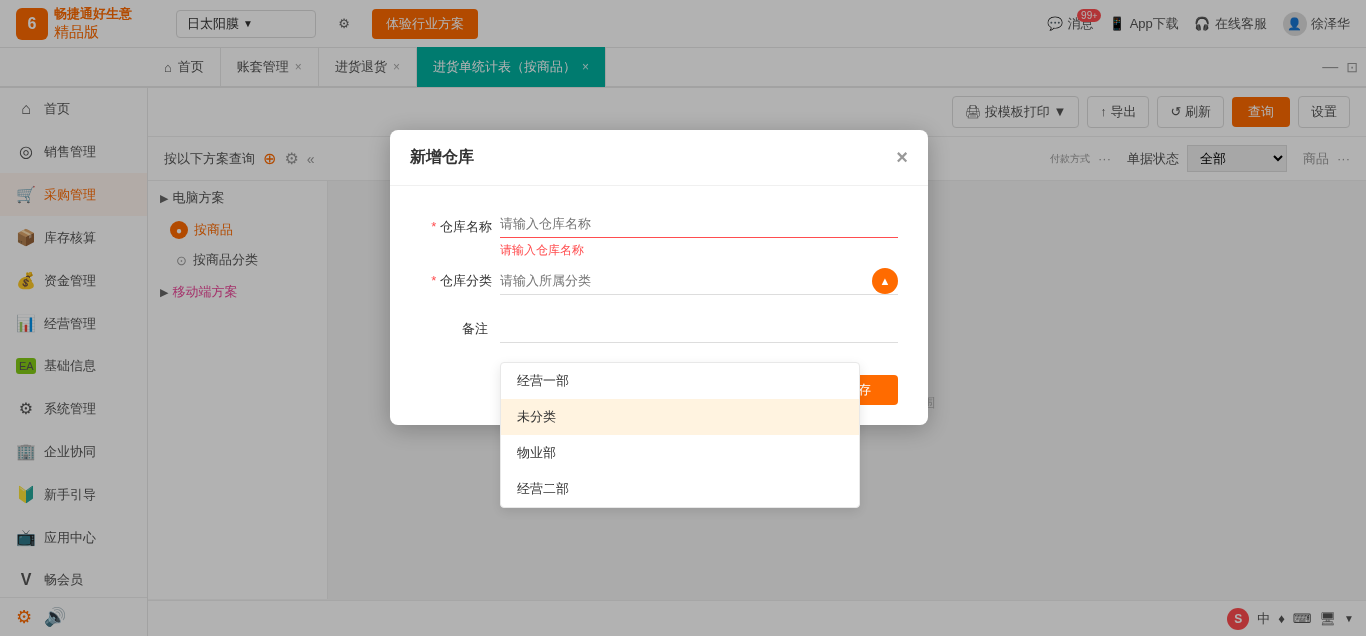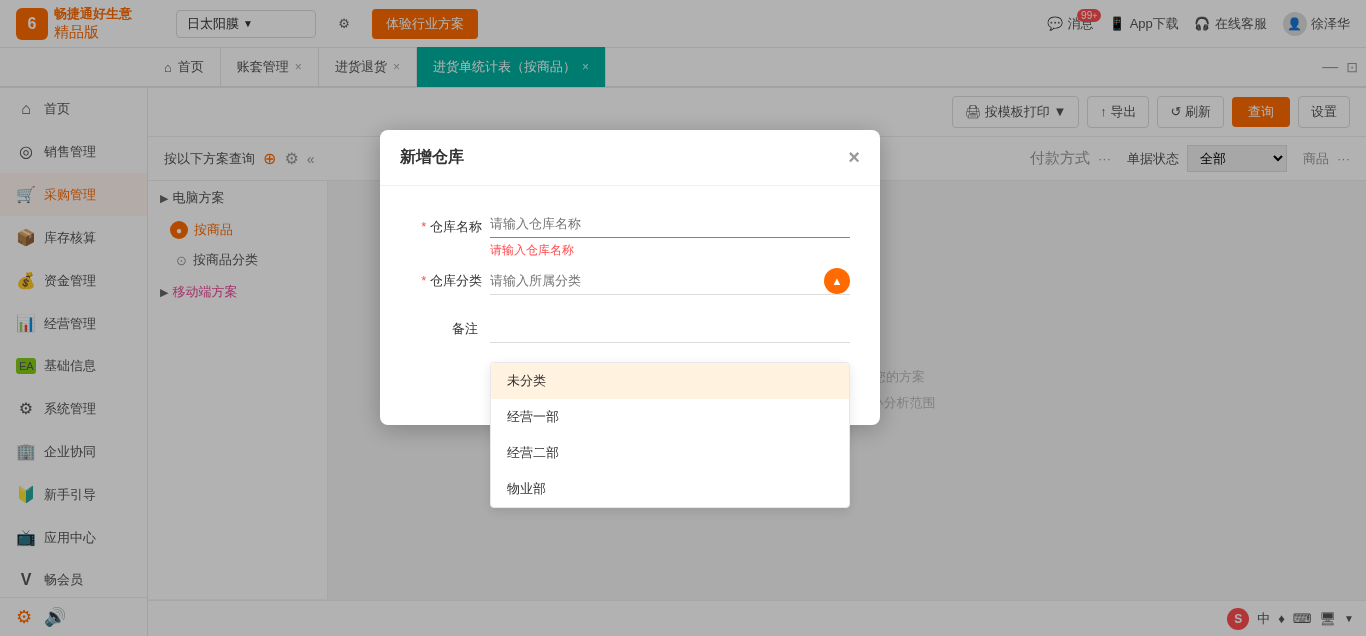--- a/index.html
+++ b/index.html
@@ -299,21 +299,21 @@
       <div style="display:flex;align-items:center;gap:8px;">
         <span style="color:#555;font-size:13px;font-family:Liberation Mono, monospace;">按以下方案查询</span>
         <span style="color:#ff6b00;cursor:pointer;font-size:16px;">⊕</span>
         <span style="color:#999;cursor:pointer;font-size:16px;">⚙</span>
         <span style="color:#999;cursor:pointer;font-size:14px;">«</span>
       </div>
 
       <div style="flex:1;"></div>
 
       <div style="display:flex;align-items:center;gap:8px;">
-        <span style="color:#999;font-size:15px;">付款方式</span>
+        <span style="color:#999;font-size:10px;">付款方式</span>
         <span style="color:#999;font-size:13px;">···</span>
       </div>
 
       <div style="display:flex;align-items:center;gap:8px;">
         <span style="color:#555;font-size:13px;">单据状态</span>
         <select style="border:1px solid #ddd;border-radius:0;padding:4px 8px;font-size:13px;min-width:100px;outline:none;">
           <option>全部</option>
         </select>
       </div>
 
@@ -356,21 +356,21 @@
           <span>用[过滤]条件来缩小分析范围</span>
         </div>
       </div>
     </div>
 
   </div>
 </div>
 
 <div style="position:fixed;top:0;left:0;right:0;bottom:0;background:rgba(0,0,0,0.3);z-index:100;"></div>
 
-<div style="position:fixed;top:130px;left:380px;width:500px;background:white;border-radius:8px;box-shadow:0 4px 24px rgba(0,0,0,0.25);z-index:200;overflow:visible;">
+<div style="position:fixed;top:130px;left:390px;width:538px;background:white;border-radius:8px;box-shadow:0 4px 24px rgba(0,0,0,0.25);z-index:200;overflow:visible;">
   <div style="padding:16px 20px;font-size:16px;font-weight:bold;color:#333;border-bottom:1px solid #f0f0f0;display:flex;align-items:center;justify-content:space-between;">
     <span>新增仓库</span>
     <span style="cursor:pointer;color:#999;font-size:20px;">×</span>
   </div>
 
   <div style="padding:24px 30px 12px;">
 
 
     <div style="display:flex;align-items:flex-start;margin-bottom:8px;position:relative;">
       <div style="width:80px;text-align:right;padding-right:8px;font-size:13px;color:#333;flex-shrink:0;padding-top:8px;">
@@ -403,24 +403,24 @@
       <input type="text" style="flex: 1 1 0%; border-top: none; border-right: none; border-left: none; border-image: initial; border-bottom: 1px solid rgb(221, 221, 221); padding: 6px 0px; font-size: 13px; outline: none;">
     </div>
 
   </div>
 
   <div style="padding:12px 30px 20px;display:flex;justify-content:flex-end;">
     <button class="btn-primary" style="min-width:80px;">保存</button>
   </div>
 
   <div style="position:absolute;left:110px;top:232px;width:360px;background:white;border:1px solid #e8e8e8;border-radius:4px;box-shadow:0 4px 12px rgba(0,0,0,0.1);z-index:300;overflow:hidden;">
+    <div style="padding:9px 16px;cursor:pointer;font-size:13px;color:#333;">经营一部</div>
     <div style="padding:9px 16px;cursor:pointer;font-size:13px;color:#333;background:#fff3e0;">未分类</div>
-    <div style="padding:9px 16px;cursor:pointer;font-size:13px;color:#333;">经营一部</div>
+    <div style="padding:9px 16px;cursor:pointer;font-size:13px;color:#333;">物业部</div>
     <div style="padding:9px 16px;cursor:pointer;font-size:13px;color:#333;">经营二部</div>
-    <div style="padding:9px 16px;cursor:pointer;font-size:13px;color:#333;">物业部</div>
   </div>
 </div>
 
 <div style="position:fixed;bottom:0;right:0;width:1218px;height:36px;background:#fff;border-top:1px solid #eee;display:flex;align-items:center;justify-content:flex-end;padding-right:12px;gap:8px;z-index:50;">
   <span style="background:#ff4d4f;color:white;border-radius:50%;width:22px;height:22px;display:inline-flex;align-items:center;justify-content:center;font-weight:bold;font-size:12px;cursor:pointer;">S</span>
   <span style="color:#555;font-size:13px;cursor:pointer;">中</span>
   <span style="color:#555;font-size:13px;cursor:pointer;">♦</span>
   <span style="color:#555;font-size:13px;cursor:pointer;">⌨</span>
   <span style="color:#555;font-size:13px;cursor:pointer;">🖥</span>
   <span style="color:#555;font-size:10px;cursor:pointer;">▼</span>

